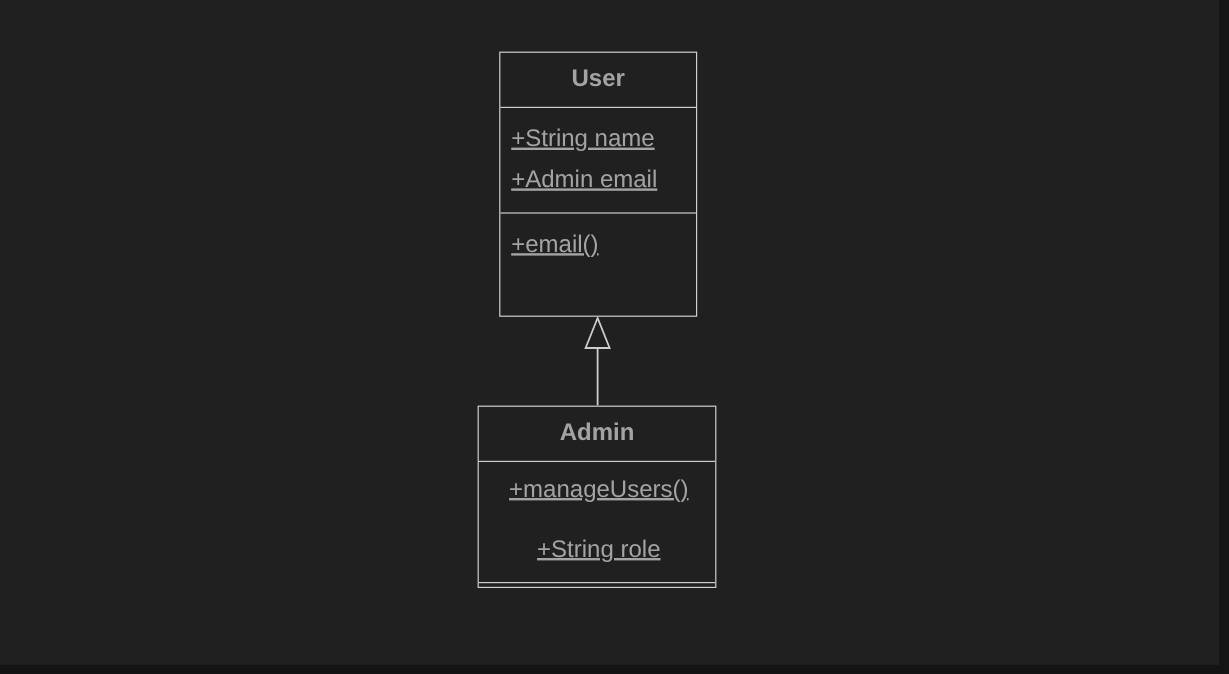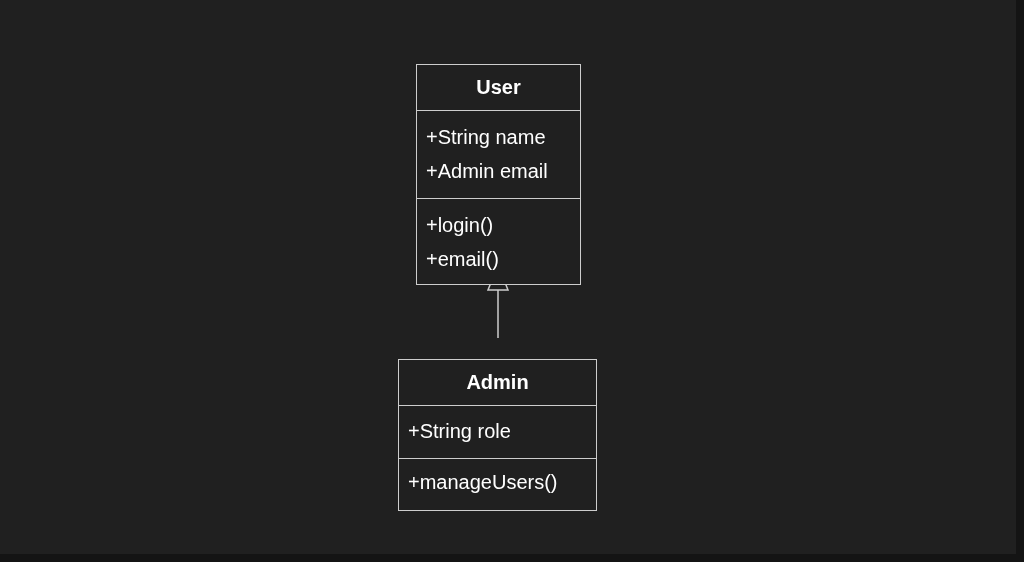--- a/index.html
+++ b/index.html
@@ -34,34 +34,34 @@
     width: 1024px;
     height: 8px;
     background: #141414;
   }
 
   .uml-class {
     position: absolute;
     background: #202020;
     border: 1.5px solid #cdcdcd;
     font-size: 20px;
-    color: #ffffff;
-    margin-top: 21px;
+    color: #a3a3a3;
   }
   #class-user {
     left: 416px;
     top: 43px;
     width: 165px;
     height: 221px;
   }
   #class-admin {
     left: 398px;
     top: 338px;
     width: 199px;
     height: 152px;
+    text-align: center;
   }
 
   .uml-title {
     display: flex;
     align-items: center;
     justify-content: center;
     font-weight: bold;
     border-bottom: 1.5px solid #cdcdcd;
   }
   #class-user .uml-title { height: 46px; }
@@ -74,21 +74,21 @@
     overflow: hidden;
   }
   .uml-section.last {
     border-bottom: none;
   }
   #class-user .uml-attrs   { height: 88px; }
   #class-user .uml-methods { height: 83px; }
   #class-admin .uml-attrs   { height: 53px; padding-top: 8px; }
   #class-admin .uml-methods { height: 48px; padding-top: 6px; }
 
-  .member { white-space: nowrap; }
+  .member { white-space: nowrap; text-decoration: underline; }
 
   #relation-layer {
     position: absolute;
     left: 0;
     top: 0;
     width: 1024px;
     height: 562px;
     pointer-events: none;
   }
   #relation-layer line {
@@ -111,31 +111,30 @@
     <polygon points="498,265 488,290 508,290"></polygon>
   </svg>
 
   <div class="uml-class" id="class-user">
     <div class="uml-title">User</div>
     <div class="uml-section uml-attrs">
       <div class="member">+String name</div>
       <div class="member">+Admin email</div>
     </div>
     <div class="uml-section uml-methods last">
-      <div class="member">+login()</div>
       <div class="member">+email()</div>
     </div>
   </div>
 
   <div class="uml-class" id="class-admin">
     <div class="uml-title">Admin</div>
+    <div class="uml-section uml-methods last">
+      <div class="member">+manageUsers()</div>
+    </div>
     <div class="uml-section uml-attrs">
       <div class="member">+String role</div>
-    </div>
-    <div class="uml-section uml-methods last">
-      <div class="member">+manageUsers()</div>
     </div>
   </div>
 
   <div class="edge-band-right"></div>
   <div class="edge-band-bottom"></div>
 
 </div>
 
 </body></html>

